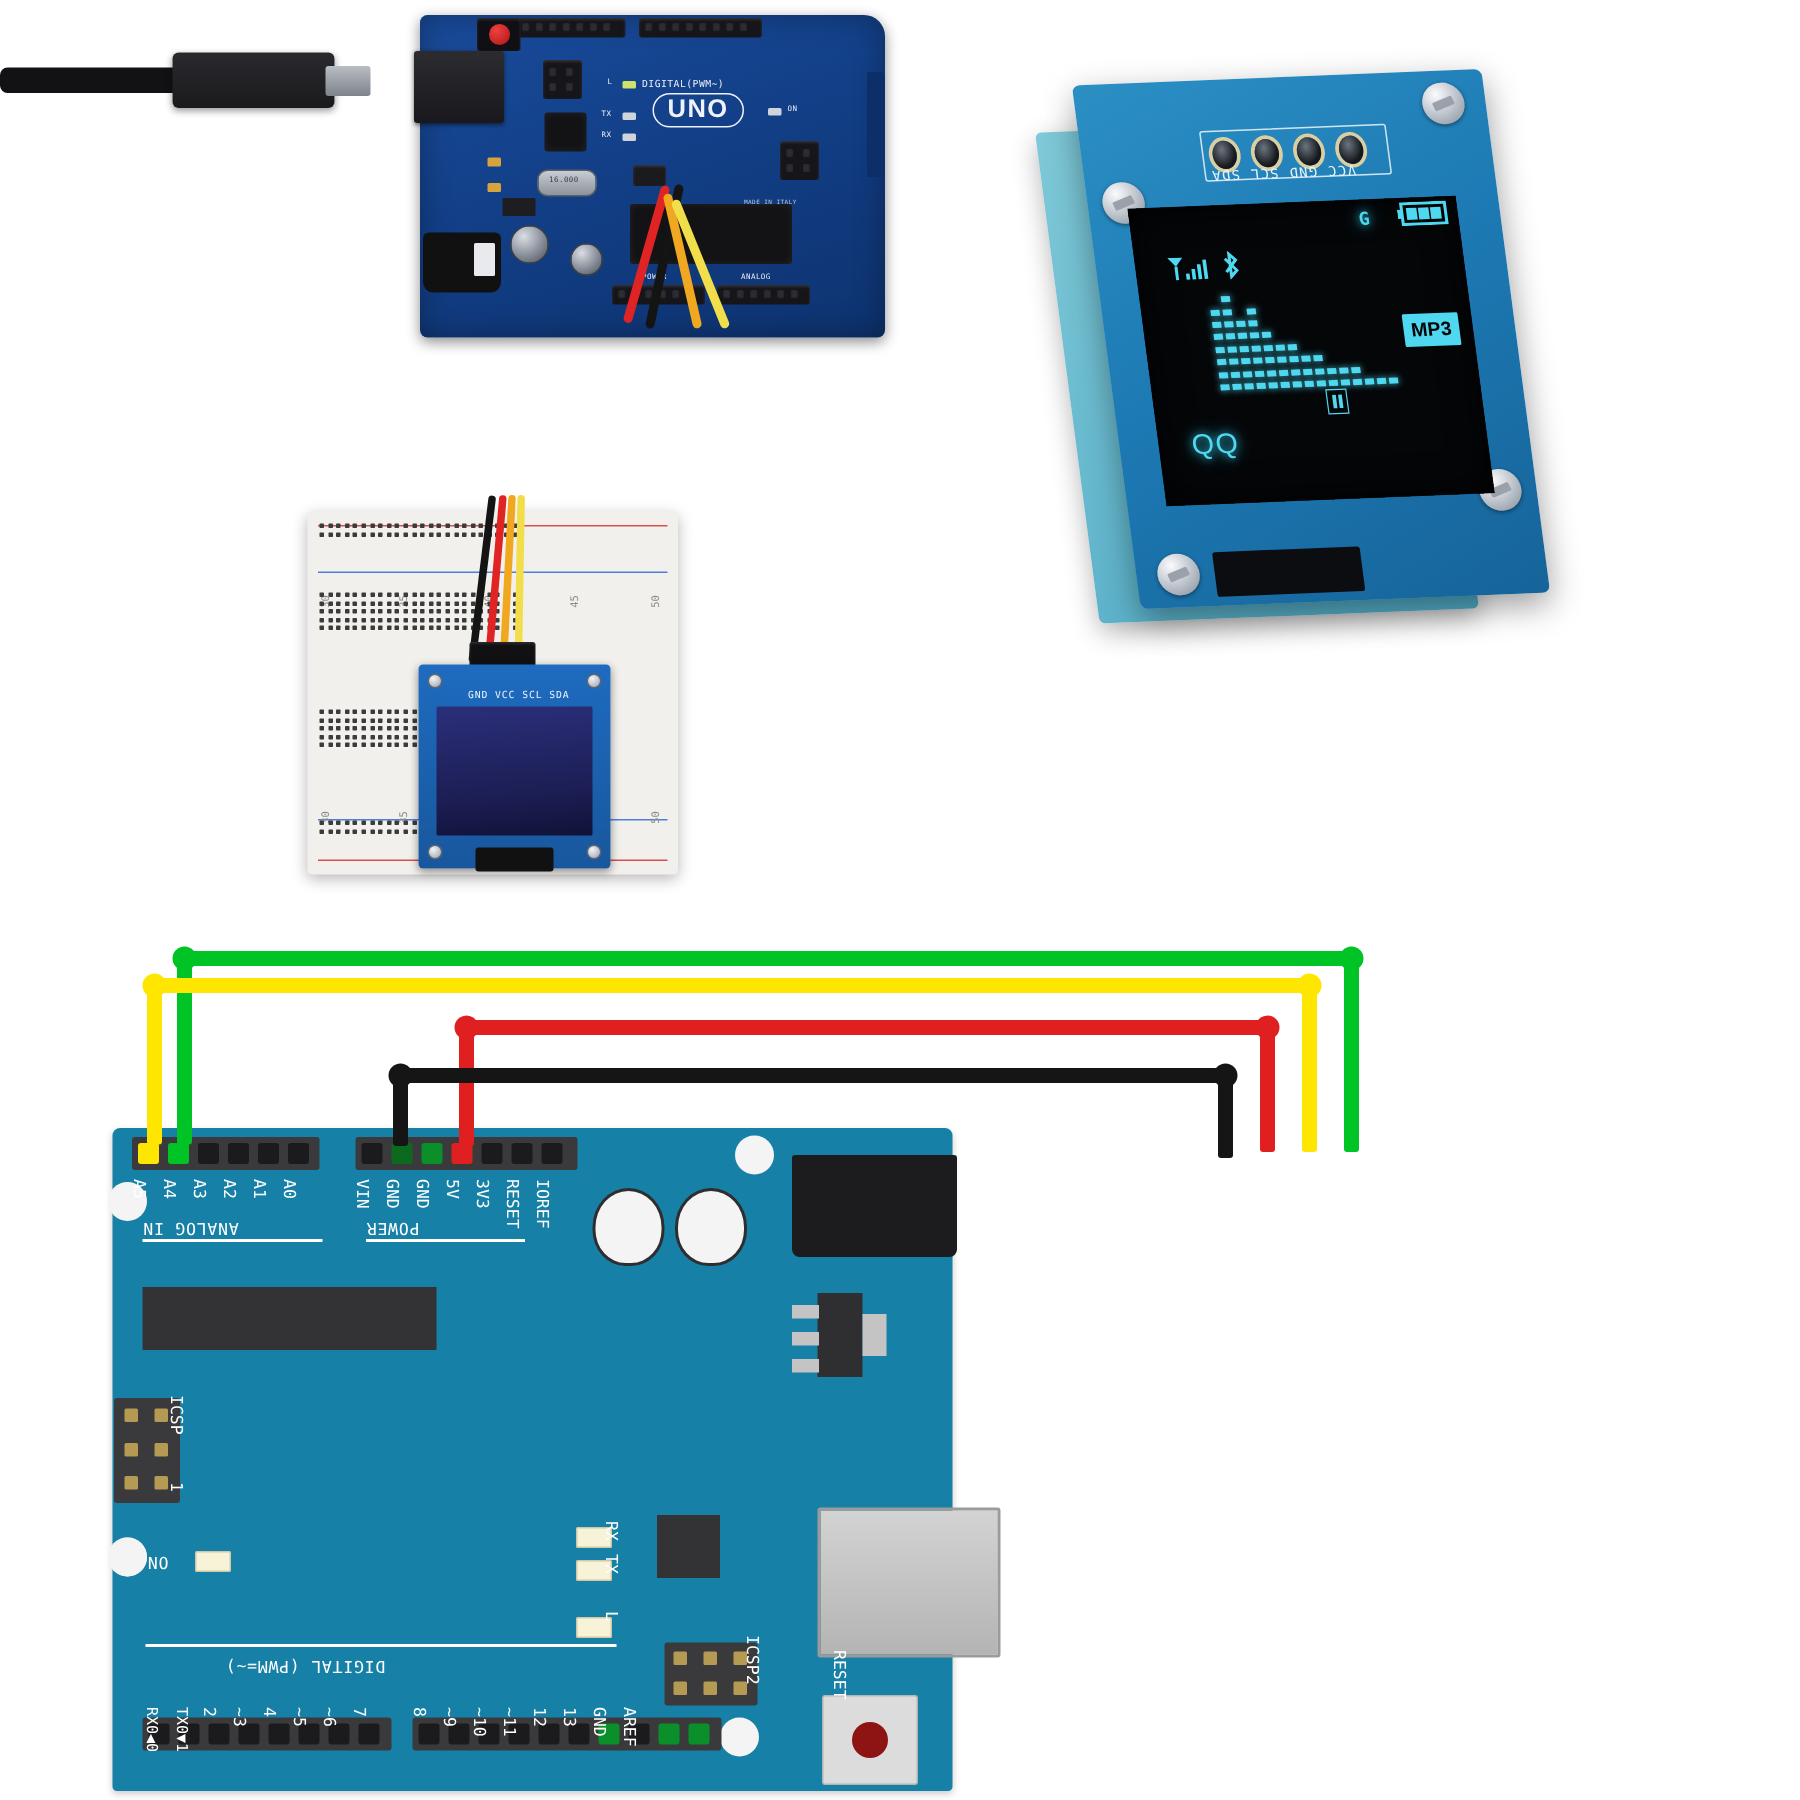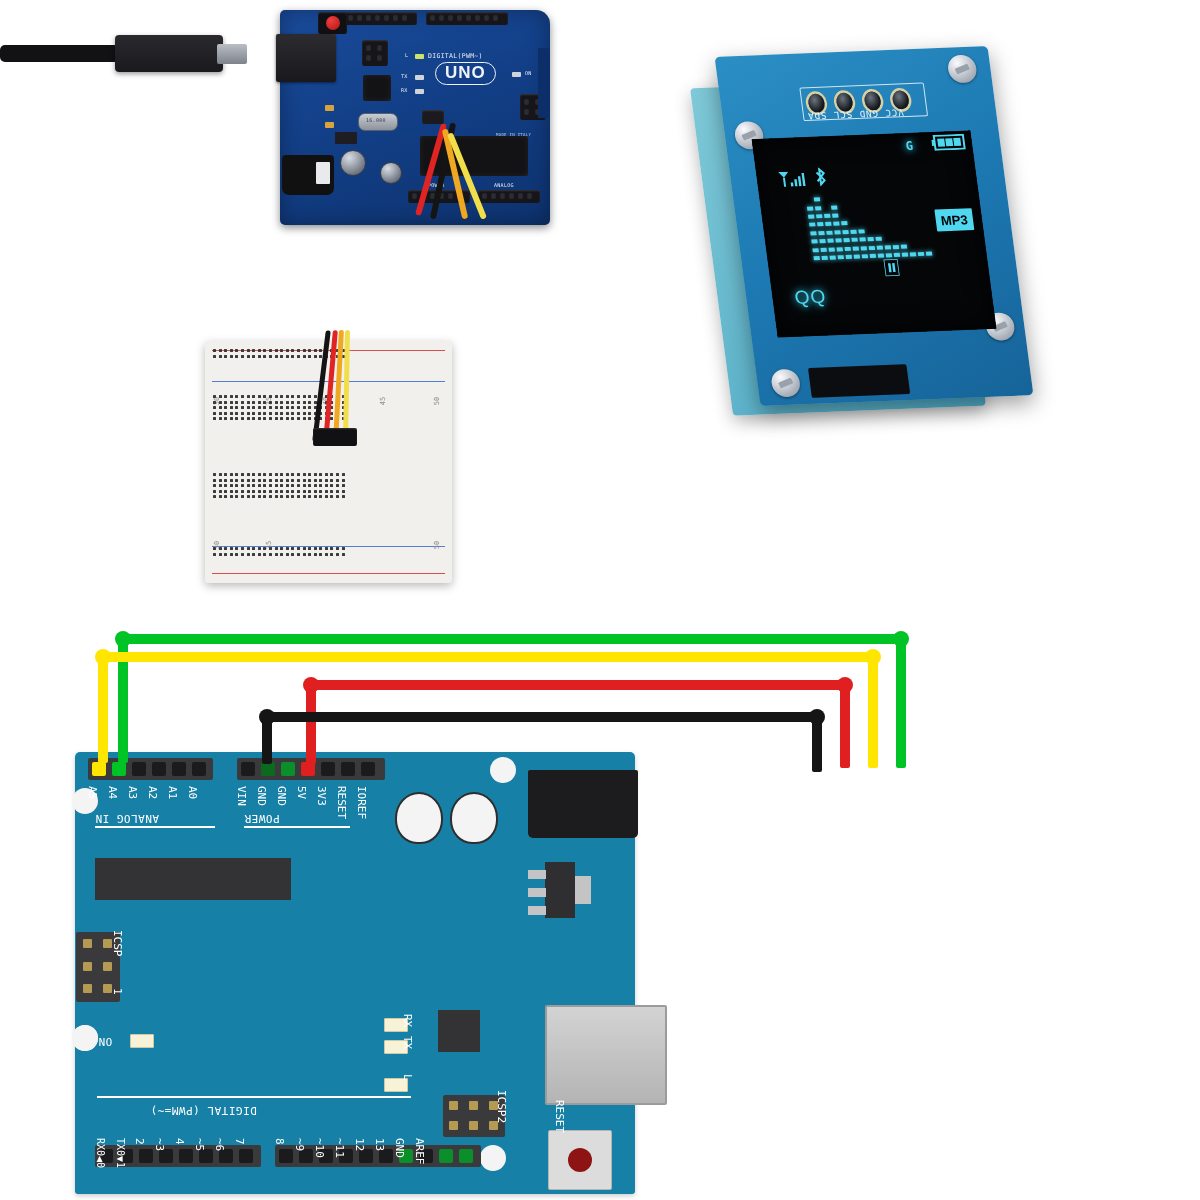--- a/index.html
+++ b/index.html
@@ -2,21 +2,21 @@
 <html><head>
 <meta charset="utf-8">
 <style>
   html,body{margin:0;padding:0;background:#ffffff;}
   body{width:1200px;height:1200px;position:relative;overflow:hidden;
        font-family:"Liberation Sans", sans-serif;}
   .abs{position:absolute;}
 
   
   #photo-uno{left:255px;top:0px;width:350px;height:245px;}
-  .uno-pcb{position:absolute;left:25px;top:10px;width:270px;height:215px;
+  .uno-pcb{position:absolute;left:25px;top:10px;width:310px;height:215px;
       background:linear-gradient(160deg,#1a4c9c 0%,#123f87 45%,#0e3370 100%);
       border-radius:5px 14px 5px 5px;
       box-shadow:0 3px 9px rgba(0,0,0,.45), inset 0 0 22px rgba(0,0,0,.32);}
   .uno-pcb:after{content:"";position:absolute;right:0;top:38px;width:12px;height:70px;
       background:#0d2f69;border-radius:0 4px 4px 0;}
   .hdr-blk{position:absolute;background:#15151a;border-radius:2px;
       box-shadow:inset 0 1px 2px rgba(255,255,255,.14);}
   .hdr-blk i{position:absolute;top:3px;width:5px;height:6px;background:#2c2c33;
       box-shadow:inset 0 0 1px #000;border-radius:1px;display:block;}
   .uno-txt{position:absolute;color:#e9edf5;font-family:"DejaVu Sans Mono",monospace;
@@ -583,20 +583,29 @@
       <div></div>
       <div></div>
     </div>
 
   <div class="wire-ph" style="left:124px;top:-3px;width:5px;height:112px;background:#141414;transform:rotate(7deg);"></div>
   <div class="wire-ph" style="left:133px;top:-3px;width:5px;height:112px;background:#e02424;transform:rotate(5deg);"></div>
   <div class="wire-ph" style="left:141px;top:-3px;width:5px;height:112px;background:#f0a820;transform:rotate(3deg);"></div>
   <div class="wire-ph" style="left:149px;top:-3px;width:5px;height:112px;background:#f2de4a;transform:rotate(1deg);"></div>
   <div class="hdr-blk" style="position:absolute;left:118px;top:95px;width:44px;height:18px;background:#111114;"></div>
 
+  <div class="oled-bb" style="left:84px;top:110px;width:128px;height:136px;">
+    <div class="oled-bb-hole" style="left:6px;top:6px;"></div>
+    <div class="oled-bb-hole" style="right:6px;top:6px;"></div>
+    <div class="oled-bb-hole" style="left:6px;bottom:6px;"></div>
+    <div class="oled-bb-hole" style="right:6px;bottom:6px;"></div>
+    <div style="position:absolute;left:33px;top:16px;color:#eaf4fb;font-family:'DejaVu Sans Mono',monospace;font-size:6.5px;letter-spacing:.6px;">GND VCC SCL SDA</div>
+    <div class="oled-bb-screen" style="left:12px;top:28px;width:104px;height:86px;"></div>
+    <div style="position:absolute;left:38px;bottom:-2px;width:52px;height:16px;background:#111;border-radius:2px;"></div>
+  </div>
 </div>
 
 <div class="abs" id="photo-oled">
   <div class="oled-back ang"></div>
   <div class="oled-front ang">
 
     <div class="oled-pads">
       <div class="pad" style="left:6px;"></div>
       <div class="pad" style="left:34px;"></div>
       <div class="pad" style="left:62px;"></div>

